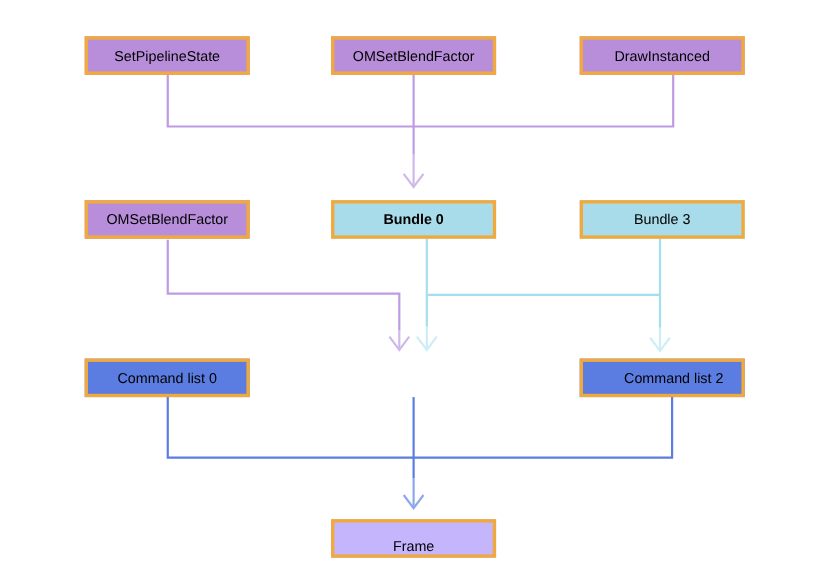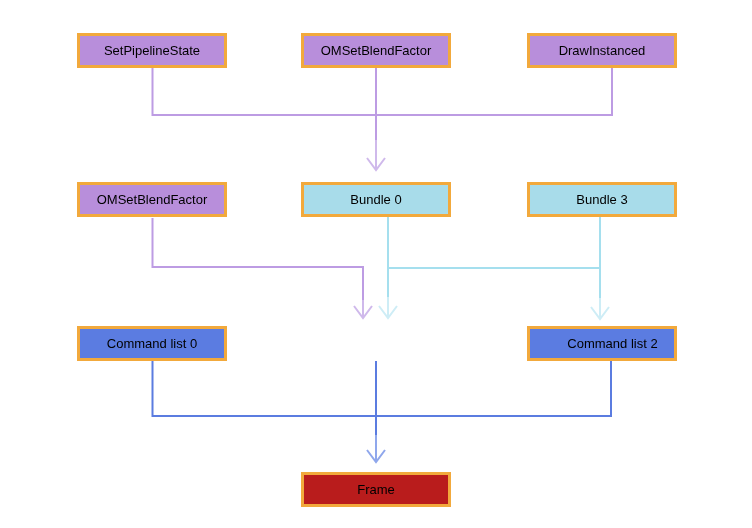--- a/index.html
+++ b/index.html
@@ -32,28 +32,28 @@
     align-items: center;
     justify-content: center;
     font-size: 13px;
     color: #000000;
     white-space: nowrap;
     z-index: 2;
   }
   .node--purple { background: #B88EDB; }
   .node--cyan   { background: #A8DCEA; }
   .node--blue   { background: #5B7CE1; justify-content: center; }
-  .node--yellow { background: #b91c1c; }
+  .node--yellow { background: #c4b5fd; align-items: flex-end; }
 
   
   .pos-0 { left: 77px;  top: 33px;  }
   .pos-1 { left: 301px; top: 33px;  }
   .pos-2 { left: 527px; top: 33px;  }
   .pos-3 { left: 77px;  top: 182px; }
-  .pos-4 { left: 301px; top: 182px; }
+  .pos-4 { left: 301px; top: 182px; font-weight: bold; }
   .pos-5 { left: 527px; top: 182px; }
   .pos-6 { left: 77px;  top: 326px; }
   .pos-7 { left: 301px; top: 326px; }
   .pos-8 { left: 527px; top: 326px; padding-left: 21px; }
   .pos-9 { left: 301px; top: 472px; }
 
   .stroke-purple       { stroke: #BD9CE3; }
   .stroke-purple-light { stroke: #CFB9EB; }
   .stroke-cyan         { stroke: #A5DFEE; }
   .stroke-cyan-light   { stroke: #CEEDF6; }

